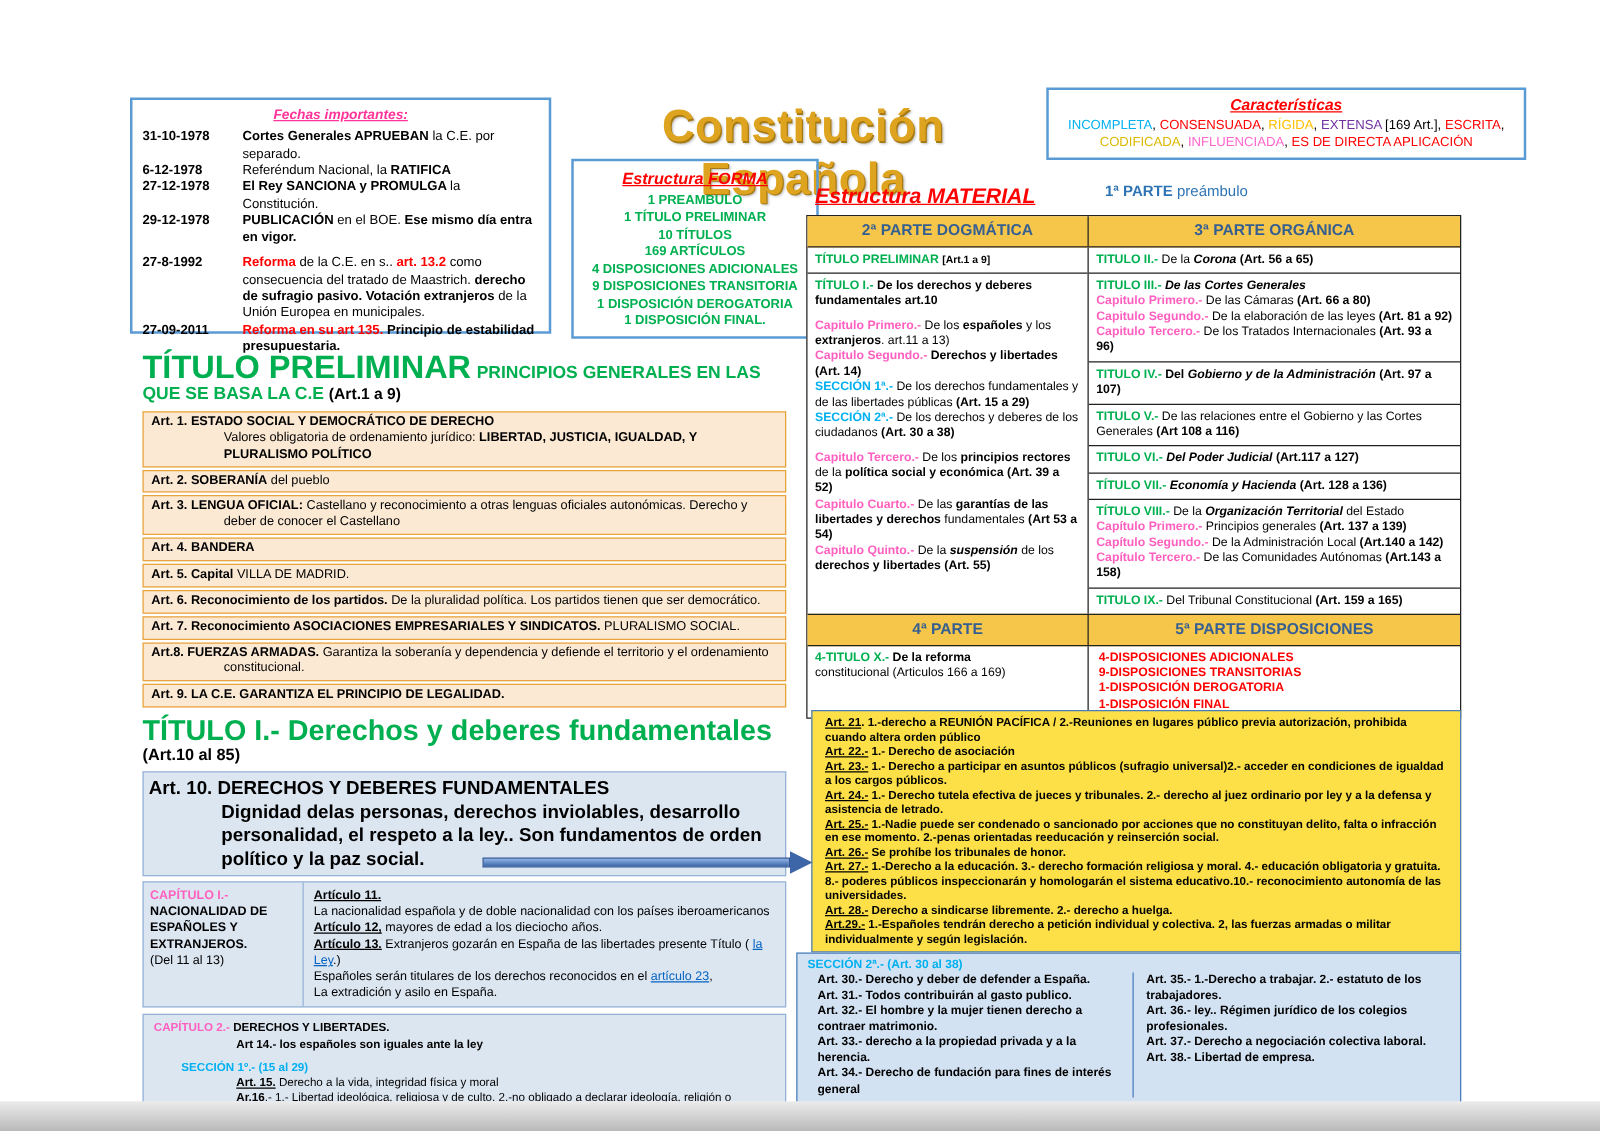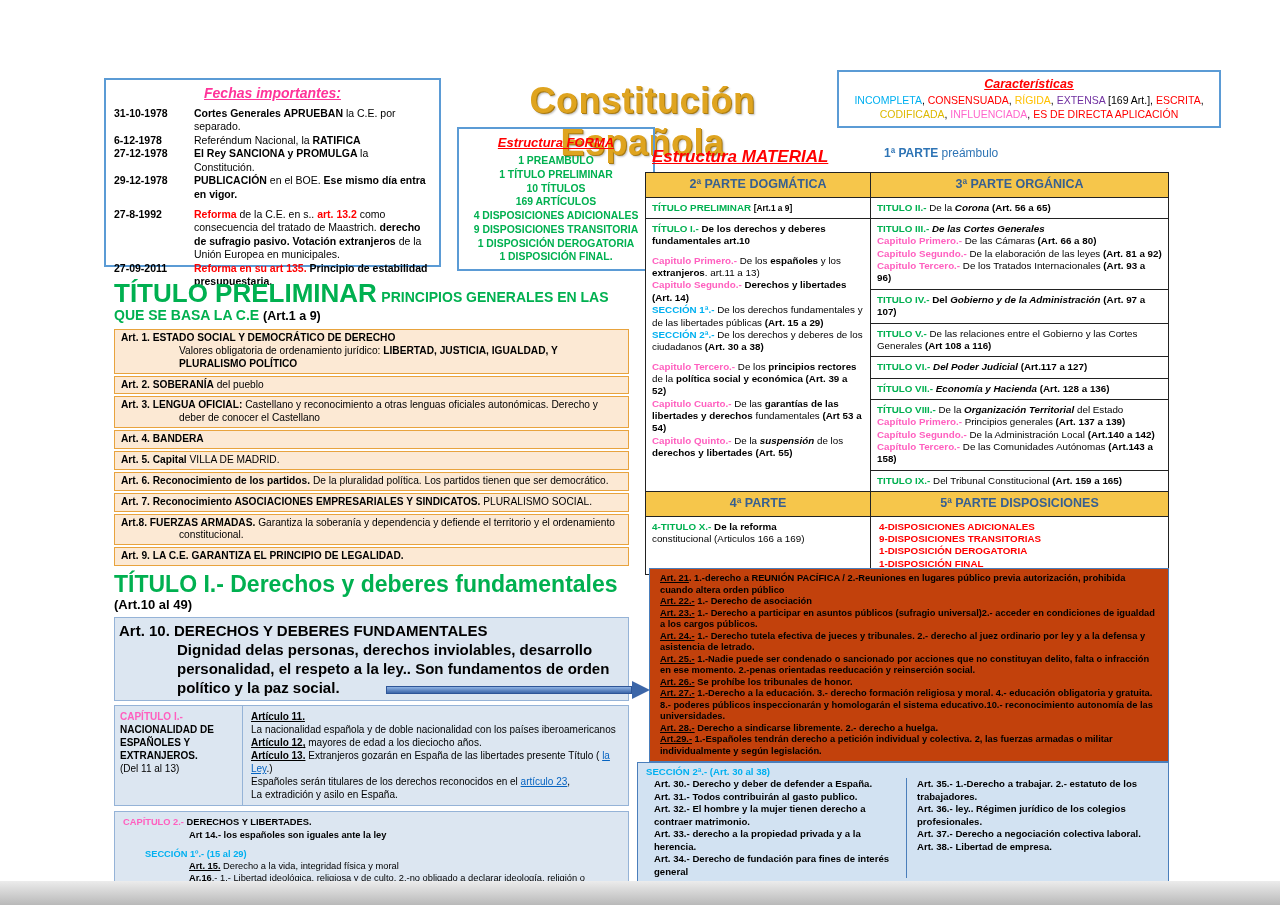--- a/index.html
+++ b/index.html
@@ -25,21 +25,21 @@
 
   .rline{min-height:4px}
   .gap{margin-top:7px}
   .ind{margin-left:58px}
   .hang{padding-left:58px;text-indent:-58px}
   .ind-a{margin-left:22px}
   .ind-b{margin-left:66px}
 
   
   .fechas{position:absolute;left:104px;top:78px;width:337px;height:189px;border:2px solid #5B9BD5;padding:5px 8px;font-size:10.5px;line-height:1.28}
-  .fechas-title{text-align:center;color:#FF3399;font-weight:700;font-style:italic;text-decoration:underline;font-size:14px;margin-bottom:4px}
+  .fechas-title{text-align:center;color:#FF3399;font-weight:700;font-style:italic;text-decoration:underline;font-size:11px;margin-bottom:4px}
   .f-row{display:grid;grid-template-columns:76px 1fr;column-gap:4px}
   .f-row .rline:first-child{font-weight:700}
 
   
   .main-title{position:absolute;left:445px;top:80px;width:395px;text-align:center;font-size:36px;font-weight:700;color:#DFA41F;text-shadow:1px 1px 0 #a87a12,2px 2px 2px rgba(0,0,0,.25);letter-spacing:.5px}
 
   
   .caract{position:absolute;left:837px;top:70px;width:384px;border:2px solid #5B9BD5;padding:4px 6px;text-align:center;font-size:10.5px;line-height:1.3}
   .caract-title{color:#FF0000;font-weight:700;font-style:italic;text-decoration:underline;font-size:12.5px;margin-bottom:2px}
 
@@ -83,21 +83,21 @@
   .cap1-left{border-right:1.5px solid #95B3D7;padding:4px 5px}
   .cap1-right{padding:4px 8px}
   .cap2{margin-top:5px;padding:4px 8px;font-size:9.3px;line-height:1.32;min-height:178px}
 
   
   .arrow{position:absolute;left:386px;top:682px;width:264px;height:18px;z-index:6}
   .arrow .shaft{position:absolute;left:0;top:4px;width:246px;height:8px;background:linear-gradient(#8FB3E4,#3C66A8);border:1px solid #2E5597}
   .arrow .head{position:absolute;right:0;top:-1px;width:0;height:0;border-top:9px solid transparent;border-bottom:9px solid transparent;border-left:18px solid #3C66A8}
 
   
-  .rbox{position:absolute;left:649px;top:568px;width:520px;background:#c2410c;border:1.5px solid #4A7EBB;padding:4px 10px;font-size:9.3px;line-height:1.24}
+  .rbox{position:absolute;left:649px;top:568px;width:520px;background:#fde047;border:1.5px solid #4A7EBB;padding:4px 10px;font-size:9.3px;line-height:1.24}
   .sec2{position:absolute;left:637px;top:762px;width:532px;background:#D2E2F2;border:1.5px solid #4A7EBB;font-size:9.6px;line-height:1.3;padding:3px 0 5px 0}
   .sec2-head{margin-left:8px}
   .sec2-grid{display:grid;grid-template-columns:268px 1fr}
   .sec2-left{padding:0 4px 0 0}
   .sec2-left .rline{margin-left:16px}
   .sec2-right{border-left:1.5px solid #4A7EBB;padding:0 6px}
   .sec2-right .rline{margin-left:4px}
 
   .bottombar{position:absolute;left:0;top:881px;width:1280px;height:24px;background:linear-gradient(#ececec,#b9b9b9)}
 </style>
@@ -259,21 +259,21 @@
       </div>
       <div class="art-row">
         <div class="rline hang"><span class="sg-b">Art.8. FUERZAS ARMADAS.</span><span class="sg-n"> Garantiza la soberanía y dependencia y defiende el territorio y el ordenamiento constitucional.</span></div>
       </div>
       <div class="art-row">
         <div class="rline"><span class="sg-b">Art. 9. LA C.E. GARANTIZA EL PRINCIPIO DE LEGALIDAD.</span></div>
       </div>
     </div>
   <div class="h-t1">
     <span class="big">TÍTULO I.- Derechos y deberes fundamentales </span>
-    <span class="rng">(Art.10 al 49)</span>
+    <span class="rng">(Art.10 al 85)</span>
   </div>
   <div class="bluebox art10">
       <div class="rline"><span class="sg-b">Art. 10. DERECHOS Y DEBERES FUNDAMENTALES</span></div>
       <div class="rline ind"><span class="sg-b">Dignidad delas personas, derechos inviolables, desarrollo personalidad, el respeto a la ley.. Son fundamentos de orden político y la paz social.</span></div>
     </div>
   <div class="bluebox cap1">
     <div class="cap1-left">
         <div class="rline"><span class="sg-pk">CAPÍTULO I.-</span></div>
         <div class="rline"><span class="sg-b">NACIONALIDAD DE ESPAÑOLES Y EXTRANJEROS.</span></div>
         <div class="rline"><span class="sg-n">(Del 11 al 13)</span></div>

